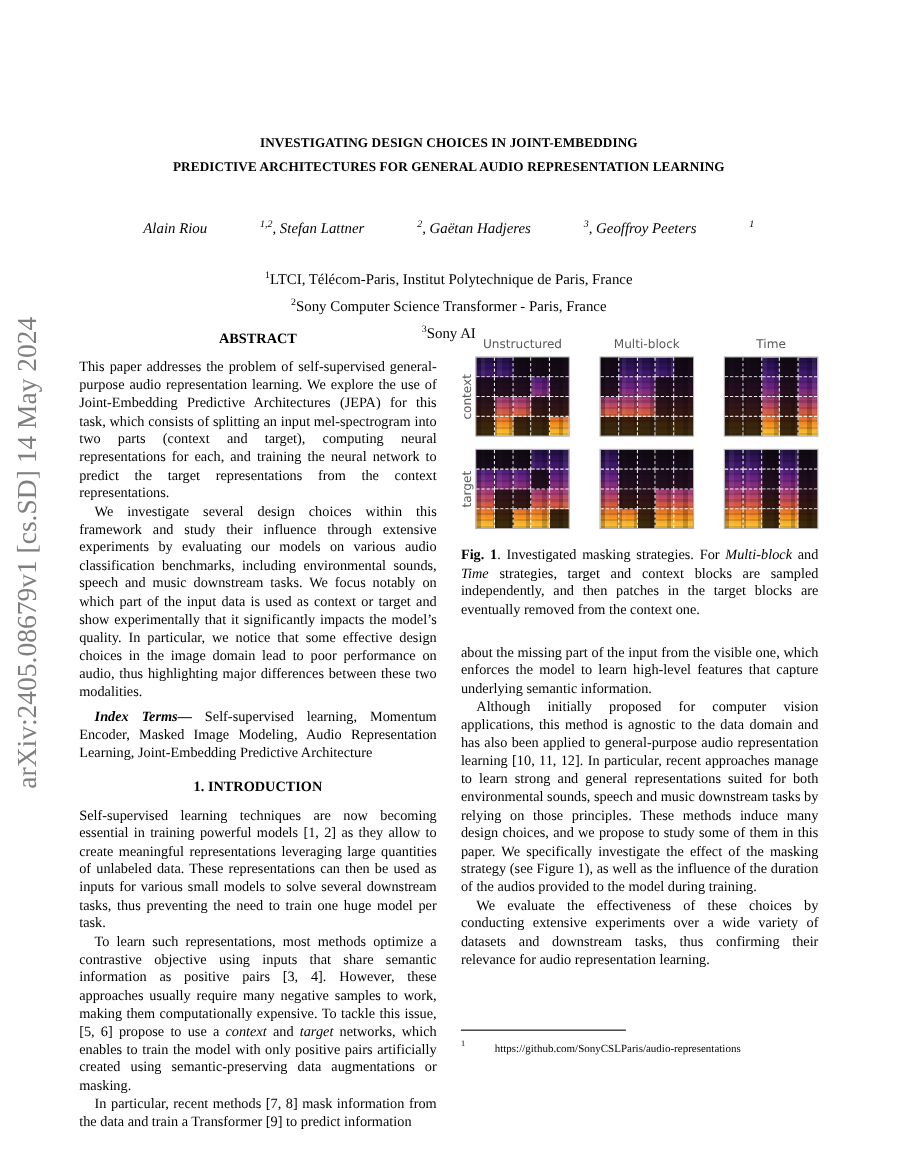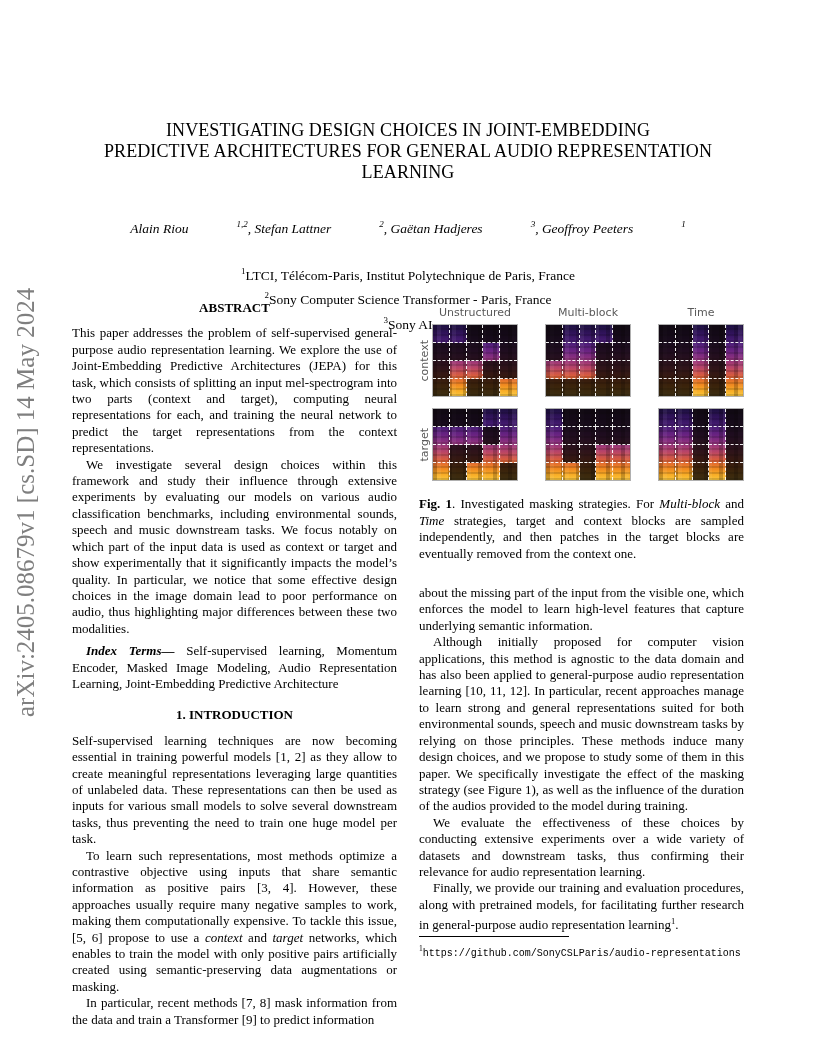--- a/index.html
+++ b/index.html
@@ -11,21 +11,21 @@
   
   .arxiv-stamp {
     position:absolute; left:12px; top:252px; height:500px;
     writing-mode:vertical-rl; transform:rotate(180deg);
     display:flex; align-items:center; justify-content:center;
     font-family:"Liberation Serif", serif; font-size:25px; color:#7f7f7f;
     white-space:nowrap;
   }
   
   .header { position:absolute; left:72px; top:120px; width:672px; text-align:center; }
-  .title { font-size:18px; font-weight:normal; line-height:21px; letter-spacing:0.1px; }
+  .title { font-size:12px; font-weight:bold; line-height:21px; letter-spacing:0.1px; }
   .authors { margin-top:36px; font-style:italic; font-size:13.5px; }
   .authors sup { font-size:9px;margin-left:48px; }
   .affiliations { margin-top:24px; font-size:13.5px; line-height:21px; }
   .affiliations sup { font-size:9px; }
   
   .col { position:absolute; top:300px; width:325px; font-size:13px; line-height:16.4px; text-align:justify; }
   .col-left { left:72px; }
   .col-right { left:419px; height:662px; }
   h2.sec-heading { font-size:13px; font-weight:bold; text-align:center; margin:0 0 9px 0; }
   h2.intro-heading { margin-top:15px; }
@@ -58,21 +58,21 @@
   .cell:nth-child(n+16) { border-bottom:none; }
   .cell.masked { background:rgba(12,8,6,0.80); }
   .fig-caption { margin-top:15px; font-size:13px; line-height:16.4px; text-align:justify; }
   .fig-caption .cap-bold { font-weight:bold; }
   .fig-caption i { font-style:italic; }
   .body-after-fig { margin-top:23px; }
   
   .footnote { position:absolute; bottom:0; left:0; right:0; font-size:10.5px; }
   .footnote-rule { width:150px; border-top:1px solid #000; margin-bottom:4px; }
   .footnote sup { font-size:7.5px; }
-  .mono { font-family:Liberation Mono, monospace; font-size:10px; color:#000; text-decoration:none; }
+  .mono { font-family:Liberation Serif, serif; font-size:10px; color:#000; text-decoration:none;margin-left:27px; }
 </style>
 </head>
 <body>
 
 <div class="page">
 
   <div class="arxiv-stamp">arXiv:2405.08679v1  [cs.SD]  14 May 2024</div>
 
   <div class="header">
     <div class="title">
@@ -251,20 +251,19 @@
               <div class="cell"></div>
               <div class="cell masked"></div>
             </div>
         </div>
       </div>
       <div class="fig-caption"><span class="cap-bold">Fig. 1</span><span>. Investigated masking strategies. For </span><i>Multi-block</i><span> and </span><i>Time</i><span> strategies, target and context blocks are sampled independently, and then patches in the target blocks are eventually removed from the context one.</span></div>
     </div>
     <p class="body-after-fig">about the missing part of the input from the visible one, which enforces the model to learn high-level features that capture underlying semantic information.</p>
     <p class="indent">Although initially proposed for computer vision applications, this method is agnostic to the data domain and has also been applied to general-purpose audio representation learning [10, 11, 12]. In particular, recent approaches manage to learn strong and general representations suited for both environmental sounds, speech and music downstream tasks by relying on those principles. These methods induce many design choices, and we propose to study some of them in this paper. We specifically investigate the effect of the masking strategy (see Figure 1), as well as the influence of the duration of the audios provided to the model during training.</p>
     <p class="indent">We evaluate the effectiveness of these choices by conducting extensive experiments over a wide variety of datasets and downstream tasks, thus confirming their relevance for audio representation learning.</p>
-    <p class="indent"><span>Finally, we provide our training and evaluation procedures, along with pretrained models, for facilitating further research in general-purpose audio representation learning</span><sup class="fn-ref">1</sup><span>.</span></p>
     <div class="footnote">
       <div class="footnote-rule"></div>
       <sup>1</sup><a class="mono" href="#">https://github.com/SonyCSLParis/audio-representations</a>
     </div>
   </div>
 
 </div>
 
 </body></html>

